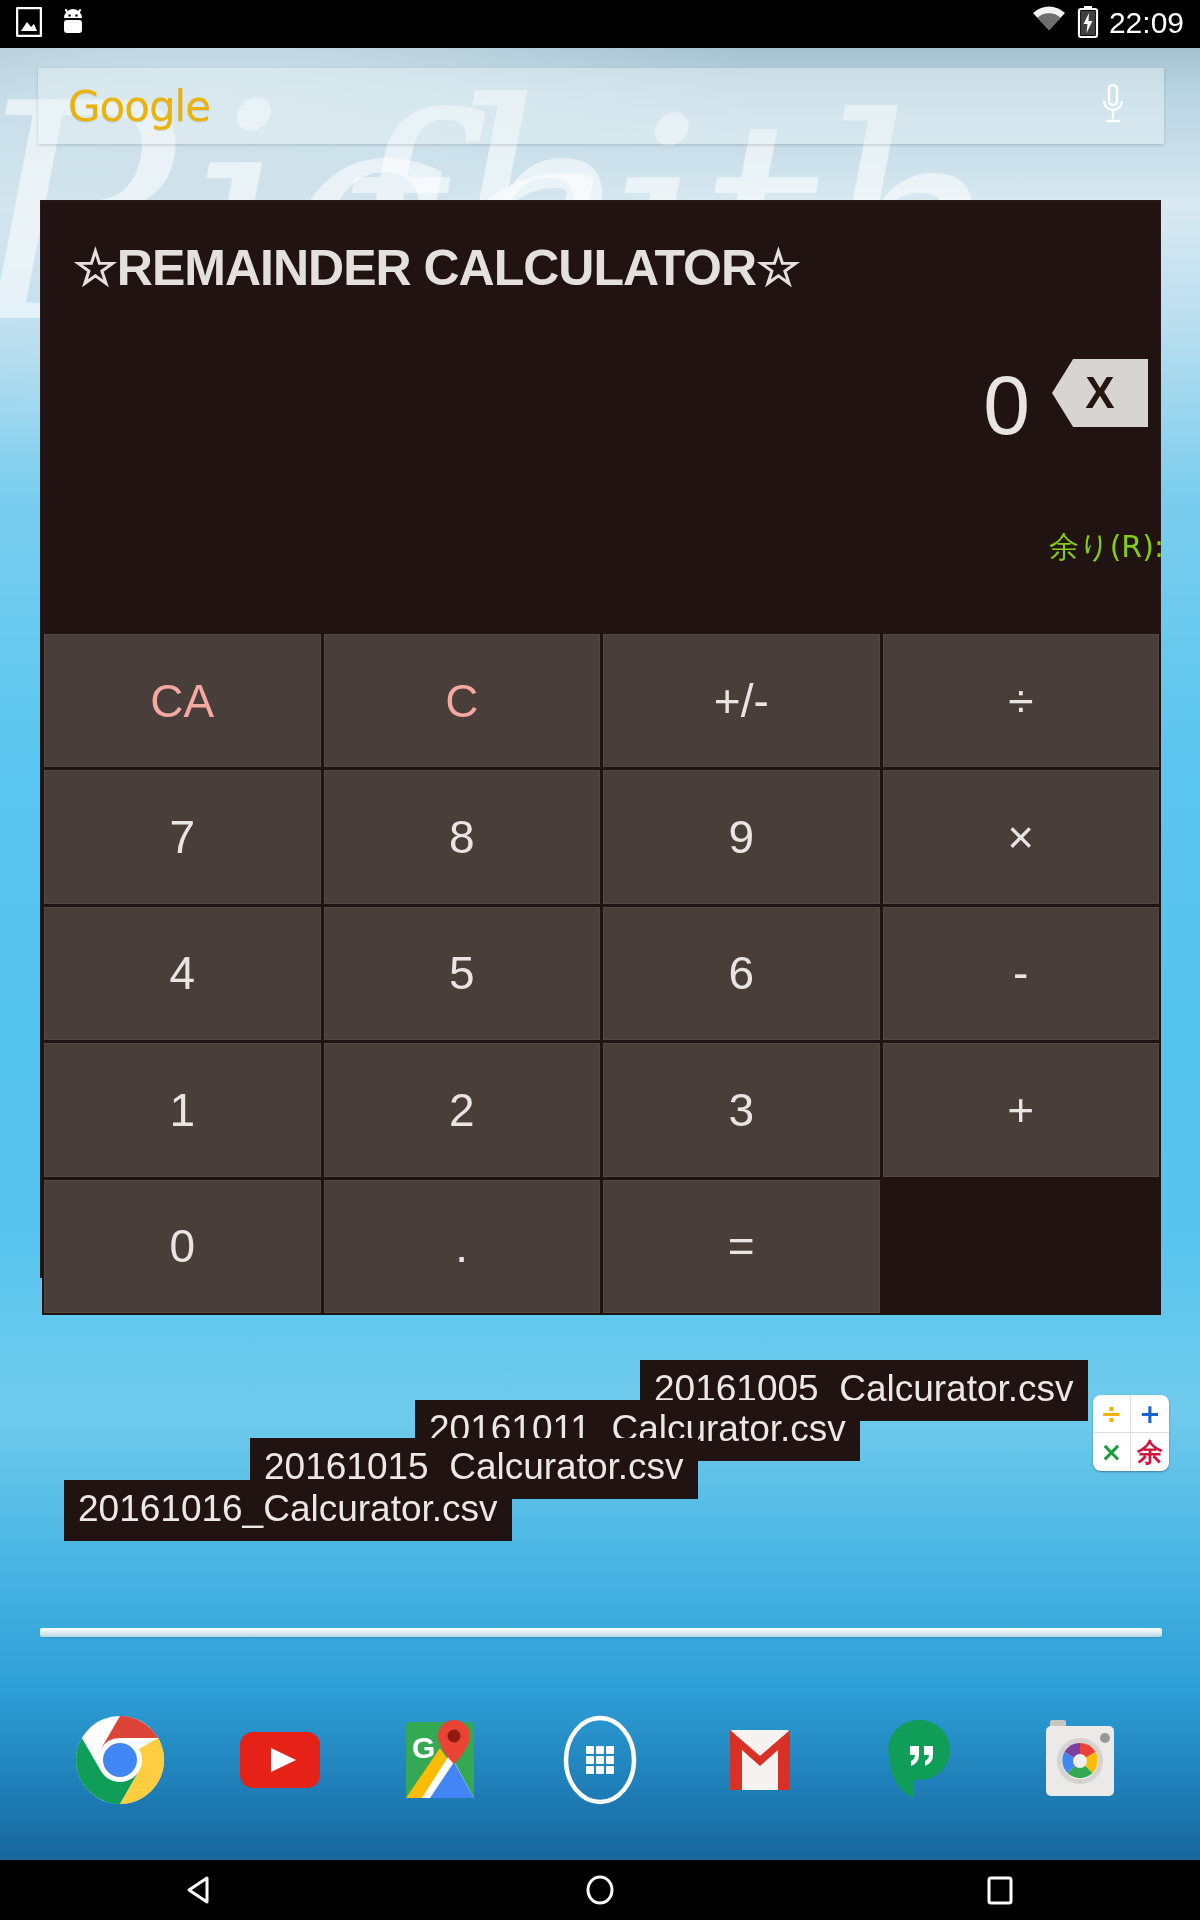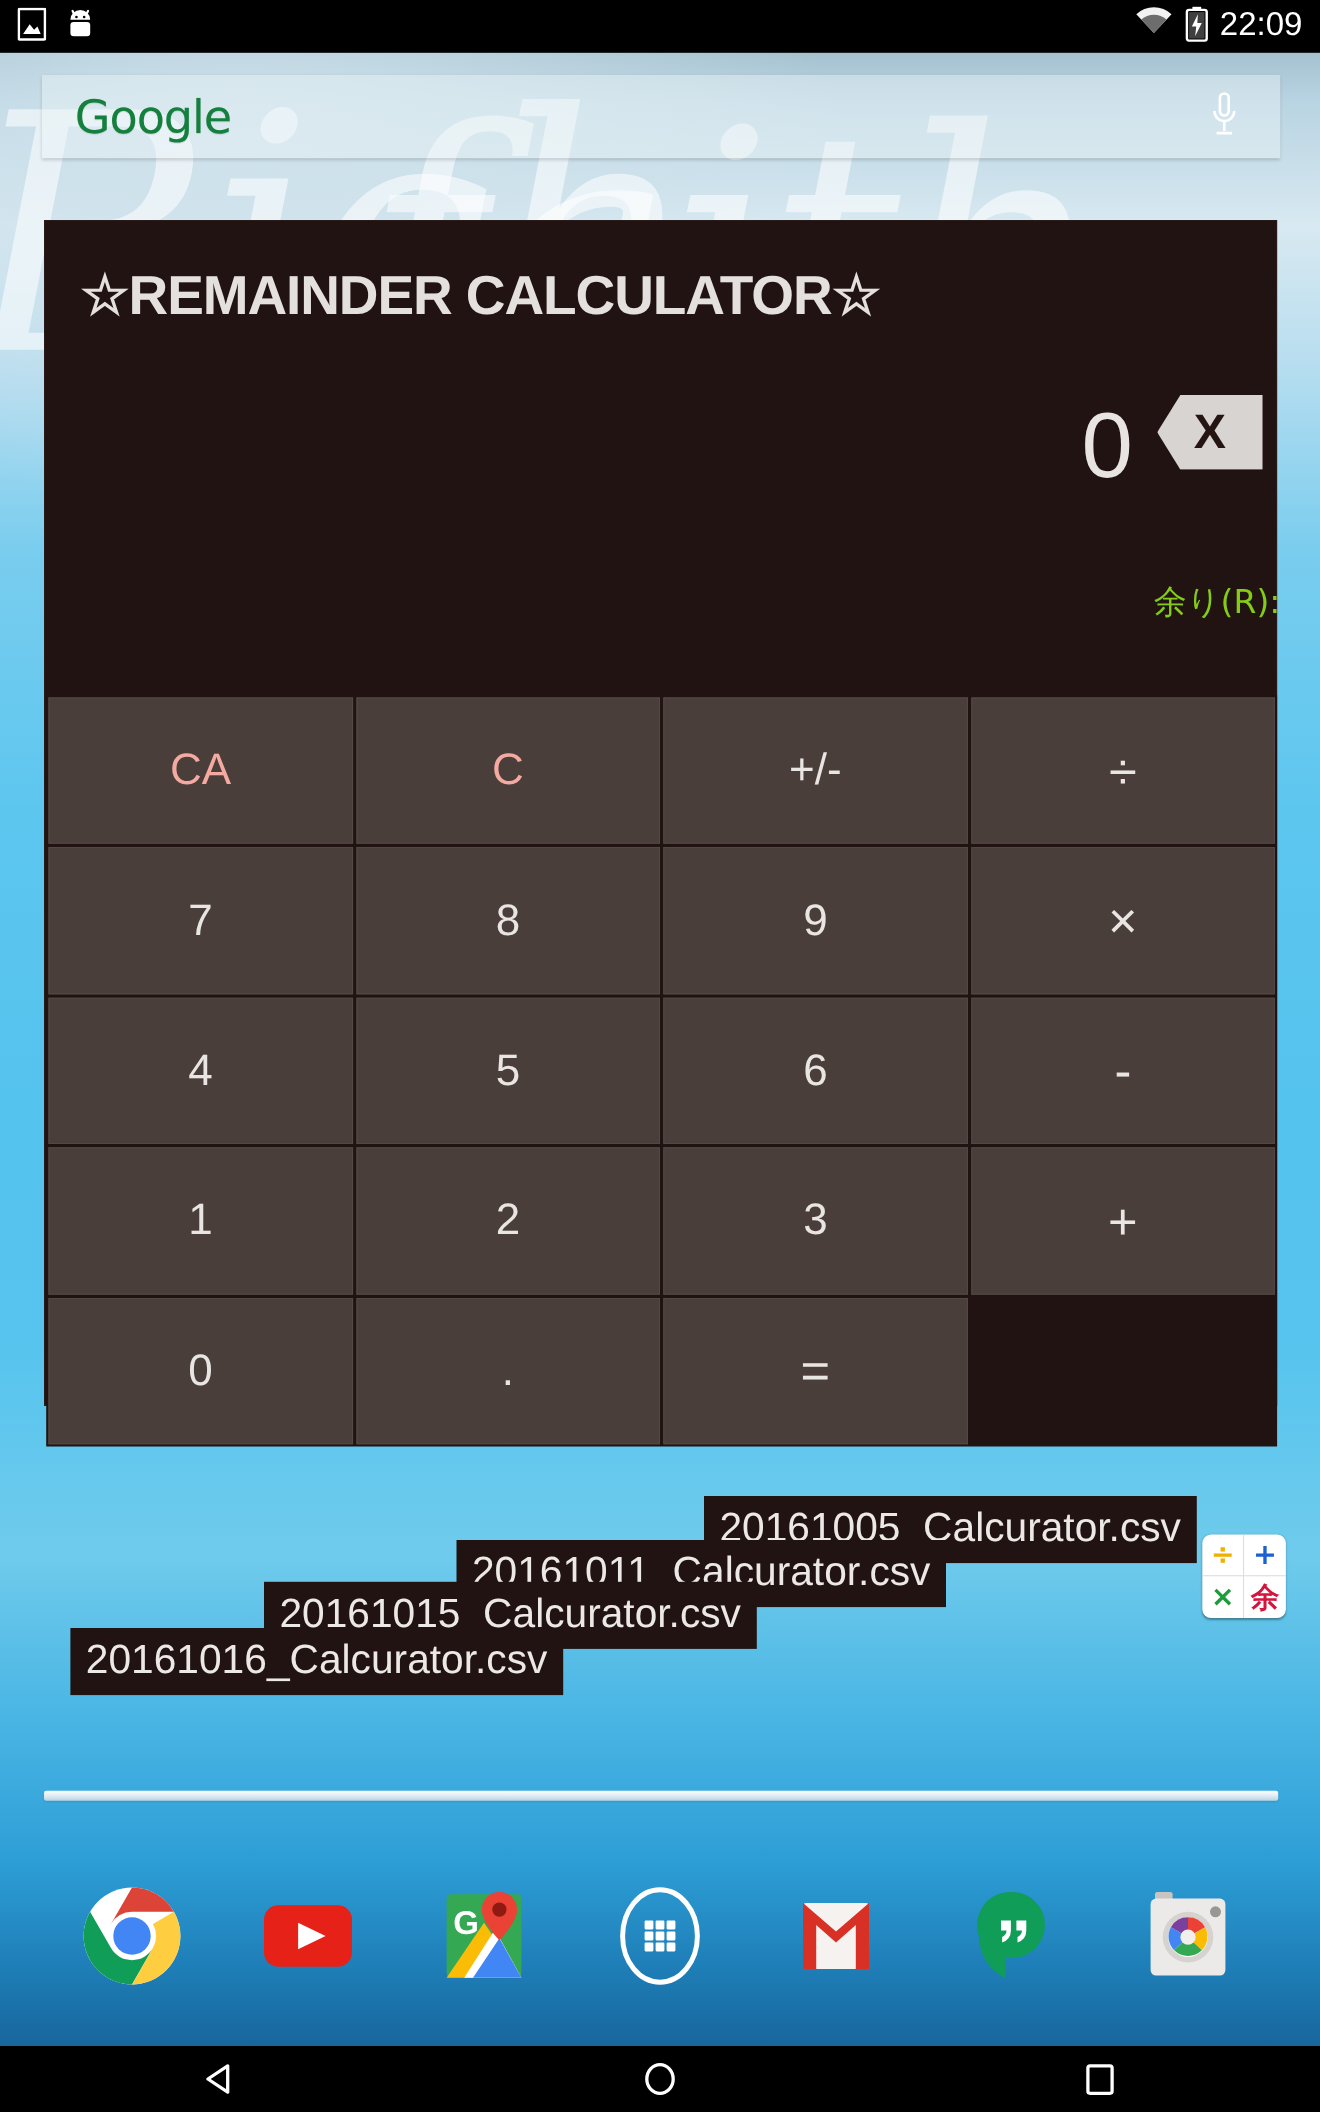--- a/index.html
+++ b/index.html
@@ -55,21 +55,21 @@
 
   
   #searchbar{
     position:absolute; left:38px; top:68px; width:1126px; height:76px;
     background:rgba(236,243,247,0.45);
     box-shadow:0 1px 3px rgba(0,0,0,0.18);
     display:flex; align-items:center; z-index:20;
   }
   #google-logo{
     font-family:"DejaVu Sans", sans-serif;
-    font-size:42px; color:#15803d; margin-left:30px; letter-spacing:-1px;
+    font-size:42px; color:#eab308; margin-left:30px; letter-spacing:-1px;
     text-shadow:0 1px 1px rgba(0,0,0,0.12);
   }
   #mic-wrap{ margin-left:auto; margin-right:36px; }
 
   
   #calc{
     position:absolute; left:40px; top:200px; width:1121px; height:1078px;
     background:#201311; z-index:30;
     border:1px solid #2a1b18;
   }
@@ -103,39 +103,39 @@
     display:grid;
     grid-template-columns:repeat(4,1fr);
     grid-template-rows:repeat(5,1fr);
     gap:3px;
     background:#201311;
     padding:2px;
   }
   .key{
     background:#4a3e3b;
     display:flex; align-items:center; justify-content:center;
-    color:#e9e5e2; font-size:40px;
+    color:#e9e5e2; font-size:46px;
     border:1px solid #544845;
     user-select:none;
   }
   .key.accent{ color:#f4a9a1; }
   .key.op{ font-size:46px; }
 
   
   .toast{
     position:absolute; z-index:25;
     background:#201311;
     color:#ece8e5;
     font-size:37px;
     padding:10px 14px 14px 14px;
     white-space:nowrap;
     line-height:1;
   }
   #toast-1{ left:64px;  top:1480px; }
-  #toast-2{ left:240px; top:1438px; }
+  #toast-2{ left:250px; top:1438px; }
   #toast-3{ left:415px; top:1400px; }
   #toast-4{ left:640px; top:1360px; }
 
   
   #app-icon{
     position:absolute; left:1093px; top:1395px; width:76px; height:76px;
     background:#ffffff; border-radius:8px; z-index:28;
     display:grid; grid-template-columns:1fr 1fr; grid-template-rows:1fr 1fr;
     box-shadow:0 1px 2px rgba(0,0,0,0.35);
     overflow:hidden;

